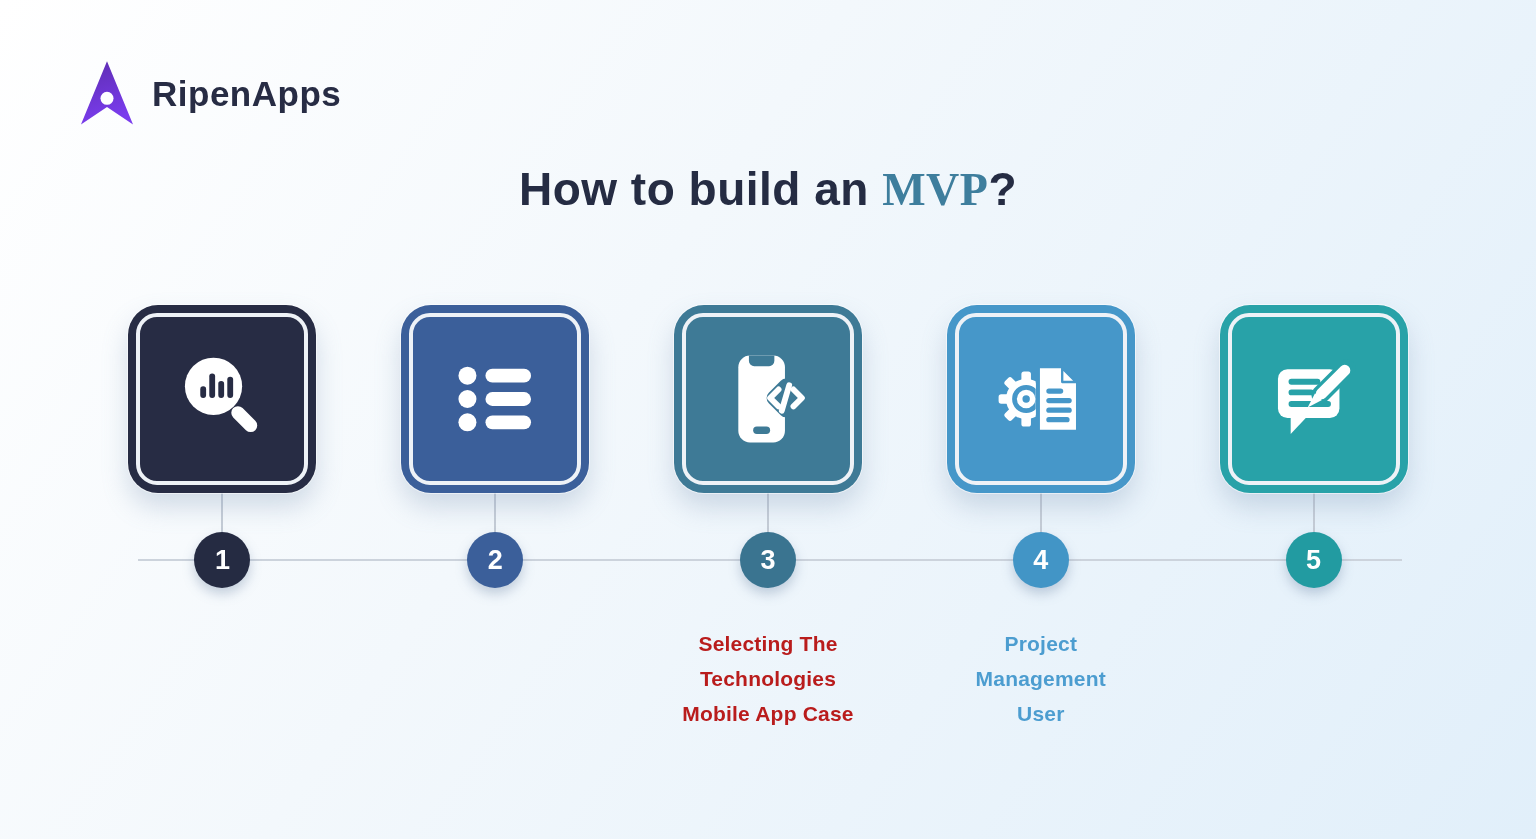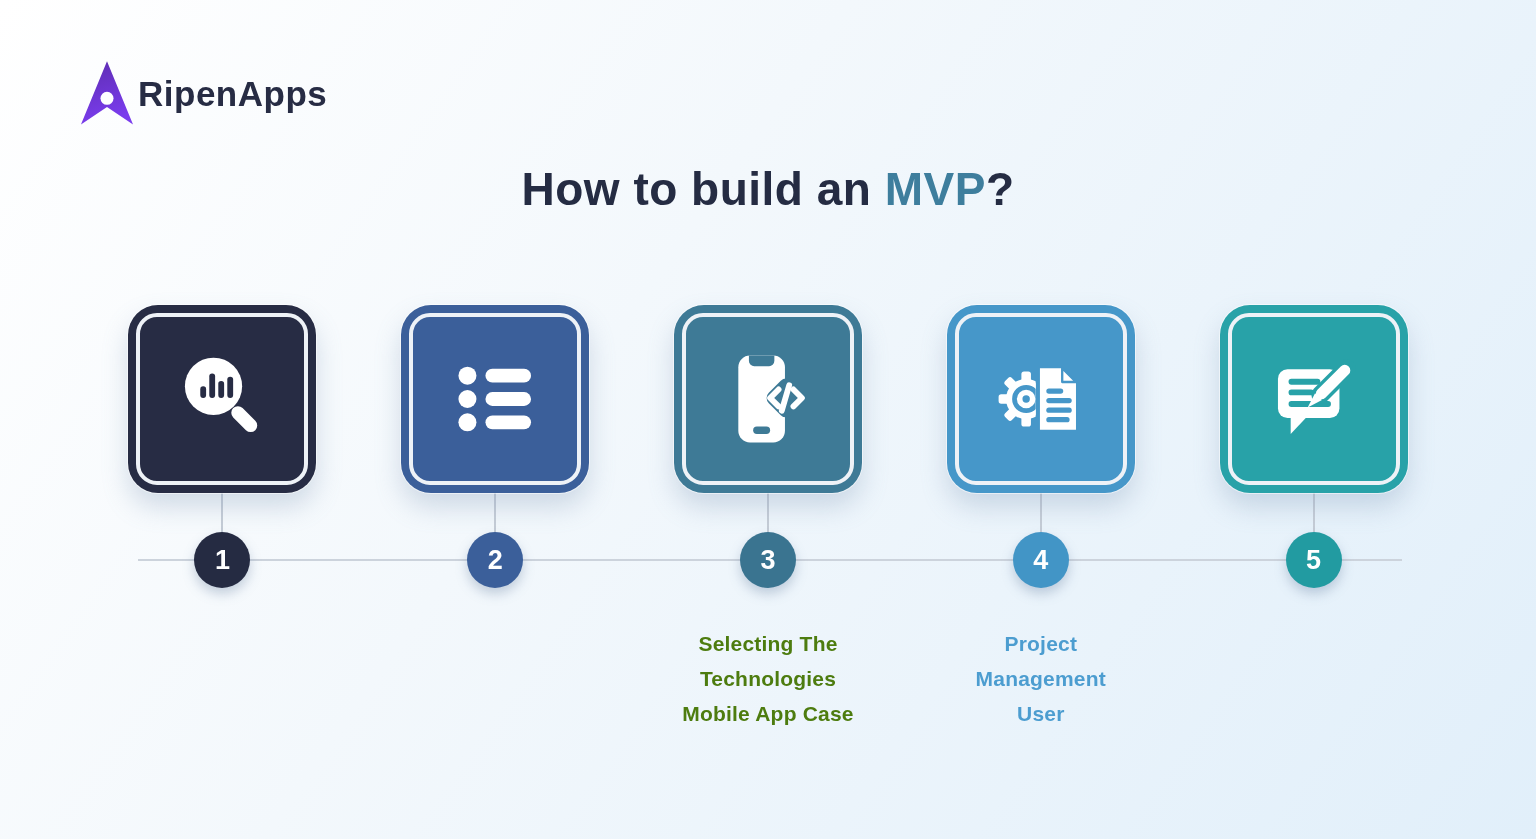--- a/index.html
+++ b/index.html
@@ -5,31 +5,31 @@
   * { margin: 0; padding: 0; box-sizing: border-box; }
   html, body { width: 1536px; height: 839px; }
   body {
     position: relative;
     overflow: hidden;
     font-family: "Liberation Sans", sans-serif;
     background: linear-gradient(125deg, #ffffff 0%, #f3f8fc 40%, #e1effa 100%);
   }
 
   
-  .logo { position: absolute; top: 56px; left: 76px; display: flex; align-items: center; }
+  .logo { position: absolute; top: 56px; left: 76px; display: flex; align-items: center; gap: 14px; }
   .logo-mark { width: 62px; height: 76px; display: block; }
   .logo-text { font-size: 35px; font-weight: 800; color: #272c44; letter-spacing: .5px; }
 
   
   .title {
     position: absolute; top: 162px; left: 0; width: 100%;
     text-align: center; font-size: 46px; font-weight: 800;
     color: #252c43; white-space: pre; letter-spacing: .5px;
   }
-  .title .hl { color: #3e7e9d; }
+  .title .hl { color: #3e7e9d; font-family: Liberation Serif, serif; }
 
   
   .timeline-line {
     position: absolute; top: 559px; left: 138px; width: 1264px; height: 2px;
     background: #ccd3dc; z-index: 0;
   }
 
   
   .steps {
     position: absolute; top: 305px; left: 86px; width: 1364px;
@@ -67,21 +67,21 @@
   .num-3 { background: #3a7490; }
   .num-4 { background: #4295c6; }
   .num-5 { background: #229ba1; }
 
   .label {
     margin-top: 38px; text-align: center; white-space: pre-line;
     font-size: 21px; font-weight: 800; line-height: 35px; letter-spacing: .2px;
   }
   .label-1 { color: #2b3144; }
   .label-2 { color: #3c6098; }
-  .label-3 { color: #4d7c0f; }
+  .label-3 { color: #b91c1c; }
   .label-4 { color: #4c9dd0; }
   .label-5 { color: #2ba7a9; }
 </style>
 </head>
 <body>
 
 <div class="logo">
   <svg class="logo-mark" viewBox="0 0 100 110" aria-hidden="true">
     <defs>
       <linearGradient id="lgp" x1="0" y1="0" x2="0.25" y2="1">

